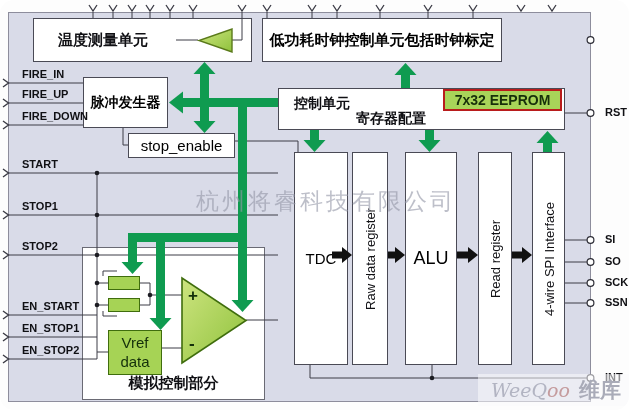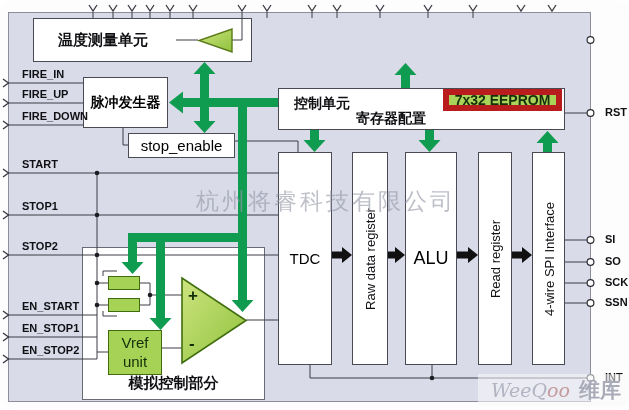--- a/index.html
+++ b/index.html
@@ -8,59 +8,62 @@
   #chip{position:absolute;left:8px;top:12px;width:581px;height:388px;
         background:#d9dbe8;border:1px solid #8d8d9c;}
   .box{position:absolute;background:#ffffff;border:1px solid #4a4a55;box-sizing:border-box;z-index:2;}
   .lbl{position:absolute;color:#101014;white-space:nowrap;z-index:2;}
   .cjk{font-weight:700;}
   .center{display:flex;align-items:center;justify-content:center;text-align:center;}
   .vtext{position:absolute;left:50%;top:50%;transform:translate(-50%,-50%) rotate(-90deg);
          white-space:nowrap;font-size:13px;color:#101014;}
   .pinlbl{position:absolute;font-size:11px;font-weight:700;color:#101014;white-space:nowrap;z-index:3;padding-left:8px;}
   .greenbox{position:absolute;background:#a6d355;border:1px solid #3f6d0d;box-sizing:border-box;z-index:2;}
-  #eeprom{background:#a8d459;border:6px solid #b91c1c;color:#17300a;font-weight:700;font-size:14px;}
+  #eeprom{background:#a8d459;border:2px solid #b91c1c;color:#17300a;font-weight:700;font-size:14px;}
   #svg-overlay{position:absolute;left:0;top:0;z-index:3;pointer-events:none;}
   #wm-center{position:absolute;left:196px;top:186px;font-size:23px;letter-spacing:3px;
              color:rgba(148,151,168,0.62);font-weight:400;z-index:4;white-space:nowrap;}
   #wm-strip{position:absolute;left:478px;top:374px;width:151px;height:32px;
             background:rgba(250,250,252,0.55);z-index:4;display:flex;align-items:center;justify-content:flex-end;padding-right:8px;box-sizing:border-box;}
   #wm-weeq{font-family:"DejaVu Serif","Liberation Serif",serif;font-style:italic;font-size:19px;color:#b2b4c2;}
   #wm-oo{font-family:"DejaVu Serif","Liberation Serif",serif;font-style:italic;font-size:19px;color:#c59c9e;}
   #wm-weiku{font-size:21px;color:#a9abb8;font-weight:700;margin-left:9px;}
   .opsign{position:absolute;font-size:17px;font-weight:700;color:#14300a;z-index:4;}
 </style>
 </head>
 <body>
 
 <div id="figure">
 
   <div id="chip"></div>
 
   <div class="box" style="left:33px;top:18px;width:219px;height:44px;"></div>
   <div class="lbl cjk" style="left:58px;top:31px;font-size:15px;">温度测量单元</div>
 
+  <div class="box center" style="left:262px;top:18px;width:240px;height:44px;">
+    <span class="cjk" style="font-size:15px;">低功耗时钟控制单元包括时钟标定</span>
+  </div>
 
   <div class="box center" style="left:83px;top:77px;width:85px;height:51px;">
     <span class="cjk" style="font-size:14px;">脉冲发生器</span>
   </div>
 
   <div class="box center" style="left:128px;top:133px;width:107px;height:25px;">
     <span style="font-size:15px;">stop_enable</span>
   </div>
 
   <div class="box" style="left:278px;top:88px;width:287px;height:42px;padding-left:24px;">
     <span class="lbl cjk" style="left:15px;top:6px;font-size:14px;">控制单元</span>
     <span class="lbl cjk" style="left:77px;top:21px;font-size:14px;">寄存器配置</span>
   </div>
   <div class="box center" id="eeprom" style="left:443px;top:89px;width:119px;height:22px;">
     <span>7x32 EEPROM</span>
   </div>
 
-  <div class="box center" style="left:278px;top:152px;width:54px;height:213px;">
+  <div class="box center" style="left:294px;top:152px;width:54px;height:213px;">
     <span style="font-size:15px;">TDC</span>
   </div>
   <div class="box" style="left:352px;top:152px;width:36px;height:213px;">
     <span class="vtext">Raw data register</span>
   </div>
   <div class="box center" style="left:405px;top:152px;width:52px;height:213px;">
     <span style="font-size:18px;">ALU</span>
   </div>
   <div class="box" style="left:478px;top:152px;width:34px;height:213px;">
     <span class="vtext">Read register</span>
@@ -69,21 +72,21 @@
     <span class="vtext">4-wire SPI Interface</span>
   </div>
 
   <div class="box" style="left:82px;top:247px;width:183px;height:153px;border-color:#6a6a74;">
     <span class="lbl cjk" style="left:0;right:0;bottom:6px;top:auto;text-align:center;font-size:15px;position:absolute;">模拟控制部分</span>
   </div>
   <div class="greenbox" style="left:108px;top:276px;width:32px;height:14px;"></div>
   <div class="greenbox" style="left:108px;top:298px;width:32px;height:14px;"></div>
   <div class="greenbox center" style="left:108px;top:330px;width:54px;height:45px;flex-direction:column;">
     <span style="font-size:15px;color:#14300a;line-height:1.25;">Vref</span>
-    <span style="font-size:15px;color:#14300a;line-height:1.25;">unit</span>
+    <span style="font-size:15px;color:#14300a;line-height:1.25;">data</span>
   </div>
   <span class="opsign" style="left:188px;top:286px;">+</span>
   <span class="opsign" style="left:189px;top:334px;">-</span>
 
   <span class="pinlbl" style="left:14px;top:68px;">FIRE_IN</span>
   <span class="pinlbl" style="left:14px;top:88px;">FIRE_UP</span>
   <span class="pinlbl" style="left:14px;top:110px;">FIRE_DOWN</span>
   <span class="pinlbl" style="left:14px;top:158px;">START</span>
   <span class="pinlbl" style="left:14px;top:200px;">STOP1</span>
   <span class="pinlbl" style="left:14px;top:240px;">STOP2</span>

